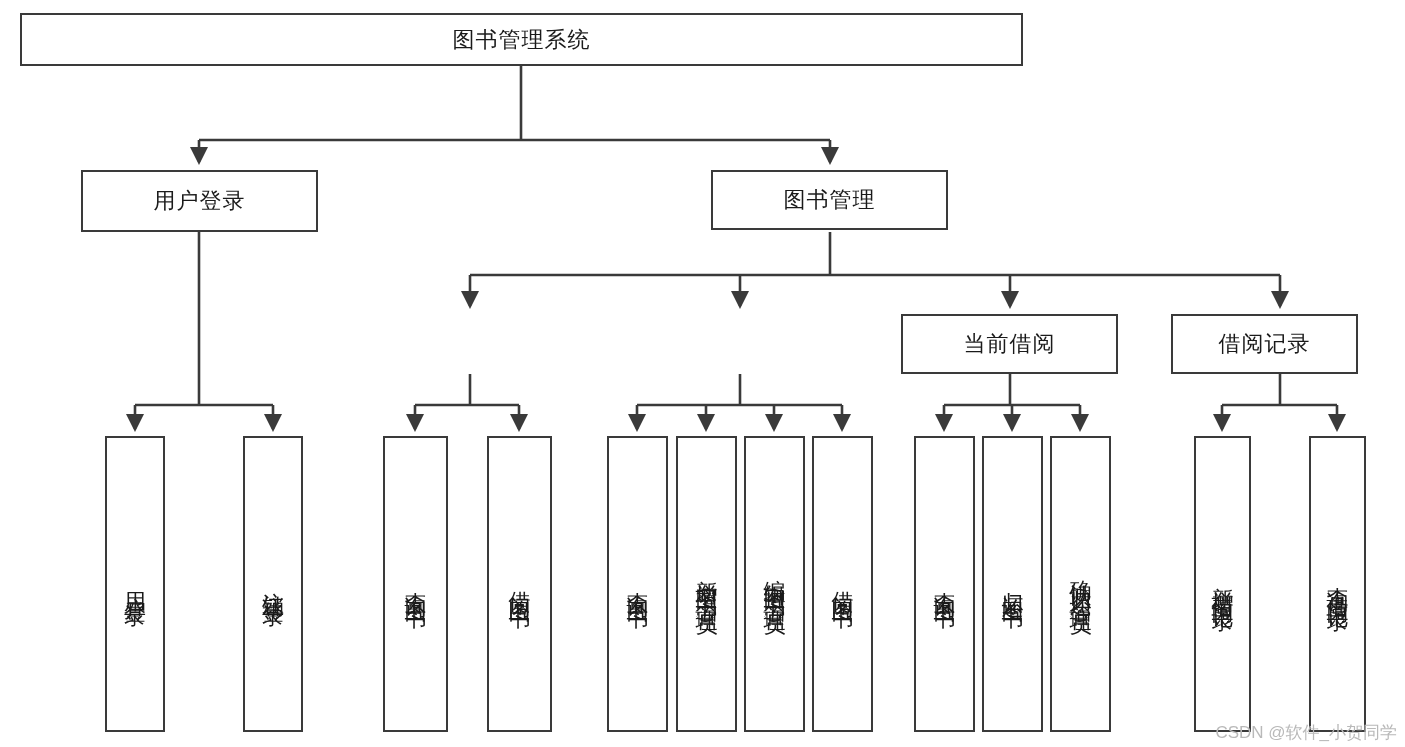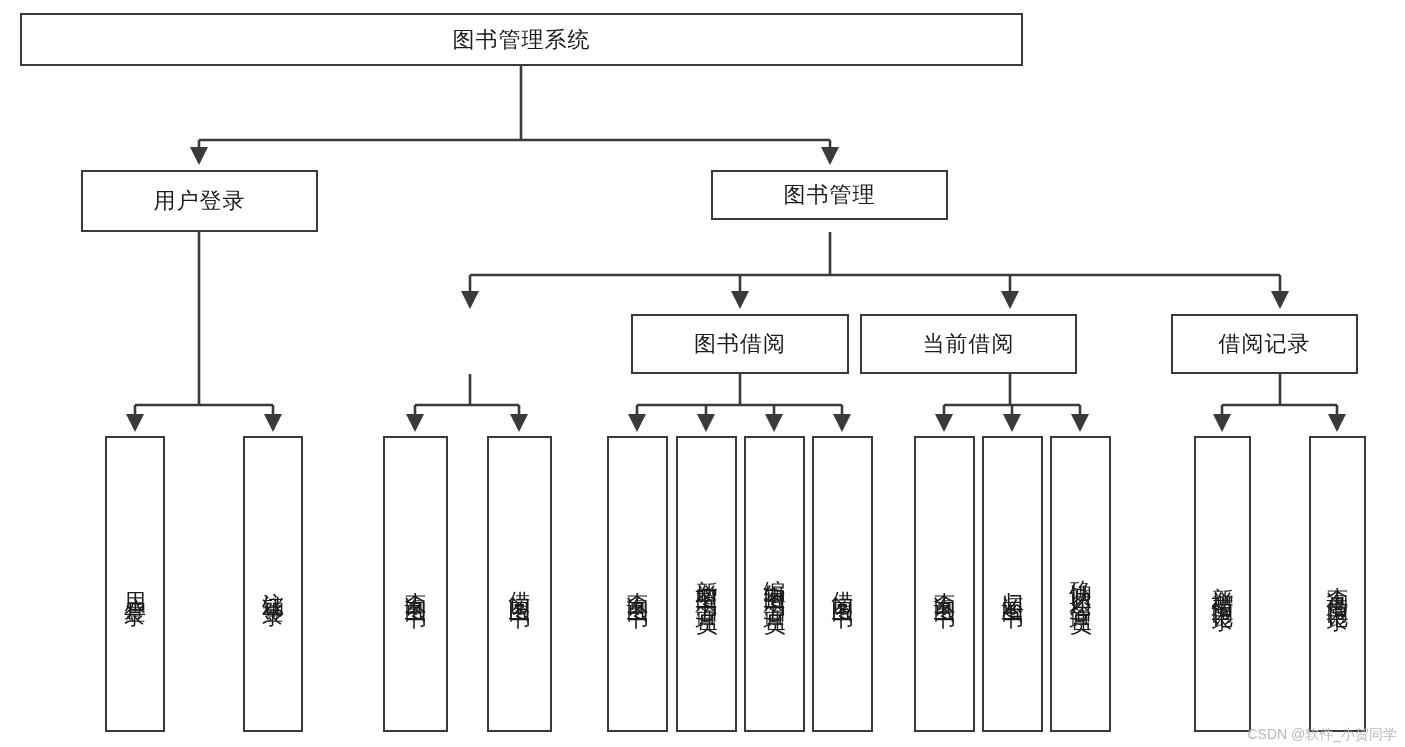--- a/index.html
+++ b/index.html
@@ -49,21 +49,21 @@
     white-space: nowrap;
     text-align: center;
   }
   .node .htext {
     white-space: nowrap;
   }
   #watermark {
     position: absolute;
     right: 8px;
     bottom: 3px;
-    font-size: 14px;
+    font-size: 17px;
     color: #b9b9b9;
     white-space: nowrap;
     user-select: none;
   }
 </style>
 </head>
 <body>
 
 <div id="diagram-root">
 
@@ -117,28 +117,25 @@
     </g>
   </svg>
 
   <div class="node horizontal" style="left: 20px; top: 13px; width: 1003px; height: 53px;">
     <span class="htext">图书管理系统</span>
   </div>
 
   <div class="node horizontal" style="left: 81px; top: 170px; width: 237px; height: 62px;">
     <span class="htext">用户登录</span>
   </div>
-  <div class="node horizontal" style="left: 711px; top: 170px; width: 237px; height: 50px;">
+  <div class="node horizontal" style="left: 711px; top: 170px; width: 237px; height: 60px;">
     <span class="htext">图书管理</span>
   </div>
 
-  <div class="node horizontal" style="left: 631px; top: 314px; width: 218px; height: 60px;">
-    <span class="htext">图书借阅</span>
-  </div>
-  <div class="node horizontal" style="left: 860px; top: 314px; width: 217px; height: 60px;">
+  <div class="node horizontal" style="left: 901px; top: 314px; width: 217px; height: 60px;">
     <span class="htext">当前借阅</span>
   </div>
   <div class="node horizontal" style="left: 1171px; top: 314px; width: 187px; height: 60px;">
     <span class="htext">借阅记录</span>
   </div>
 
   <div class="node vertical" style="left: 105px; top: 436px; width: 60px; height: 296px;">
     <span class="vtext">用户登录</span>
   </div>
   <div class="node vertical" style="left: 243px; top: 436px; width: 60px; height: 296px;">

